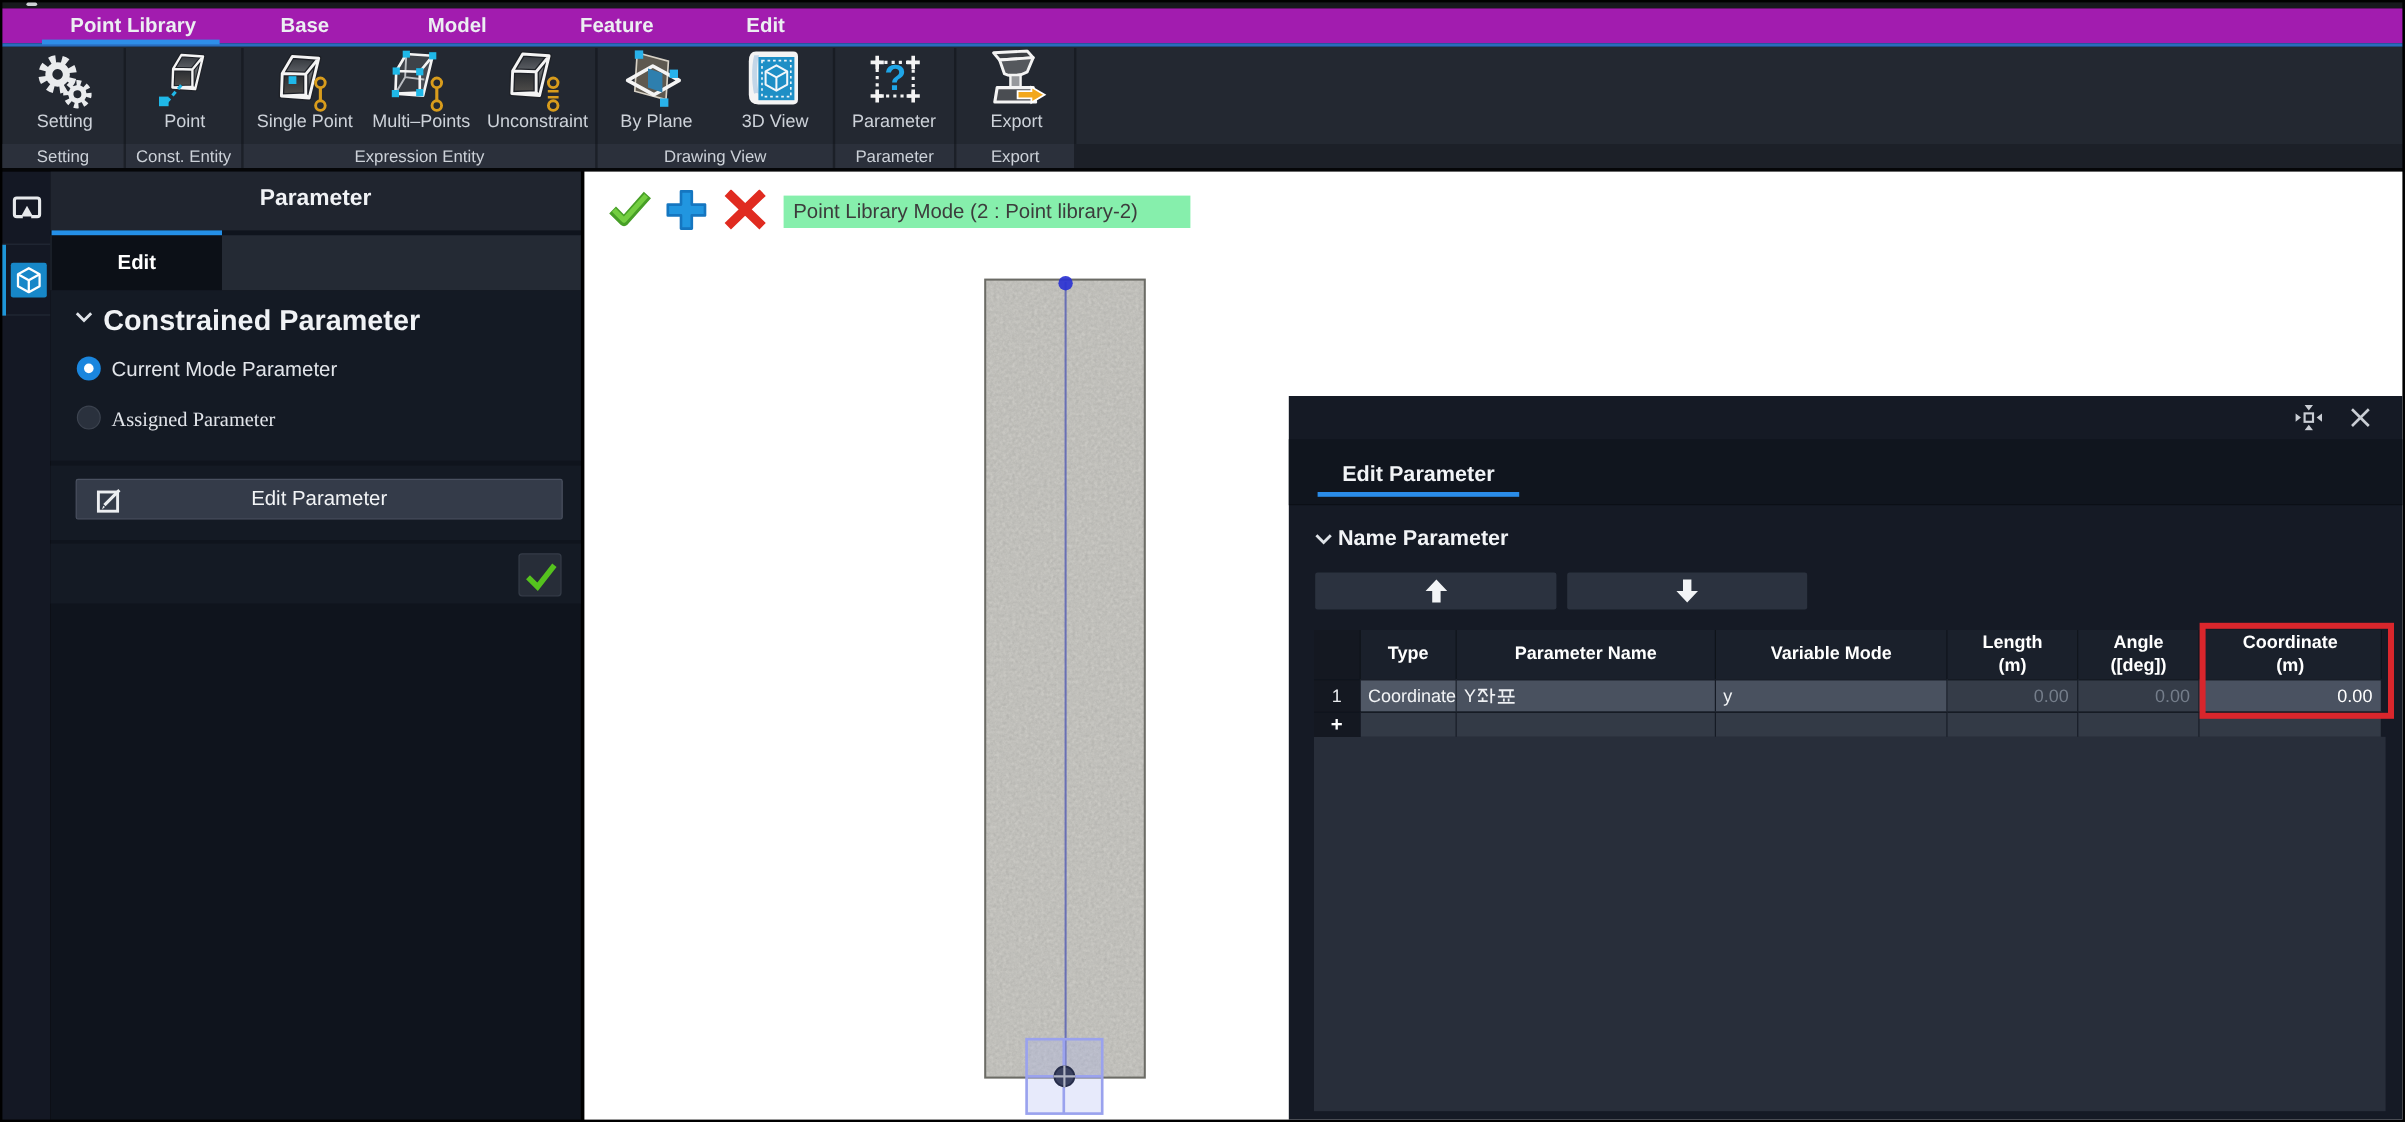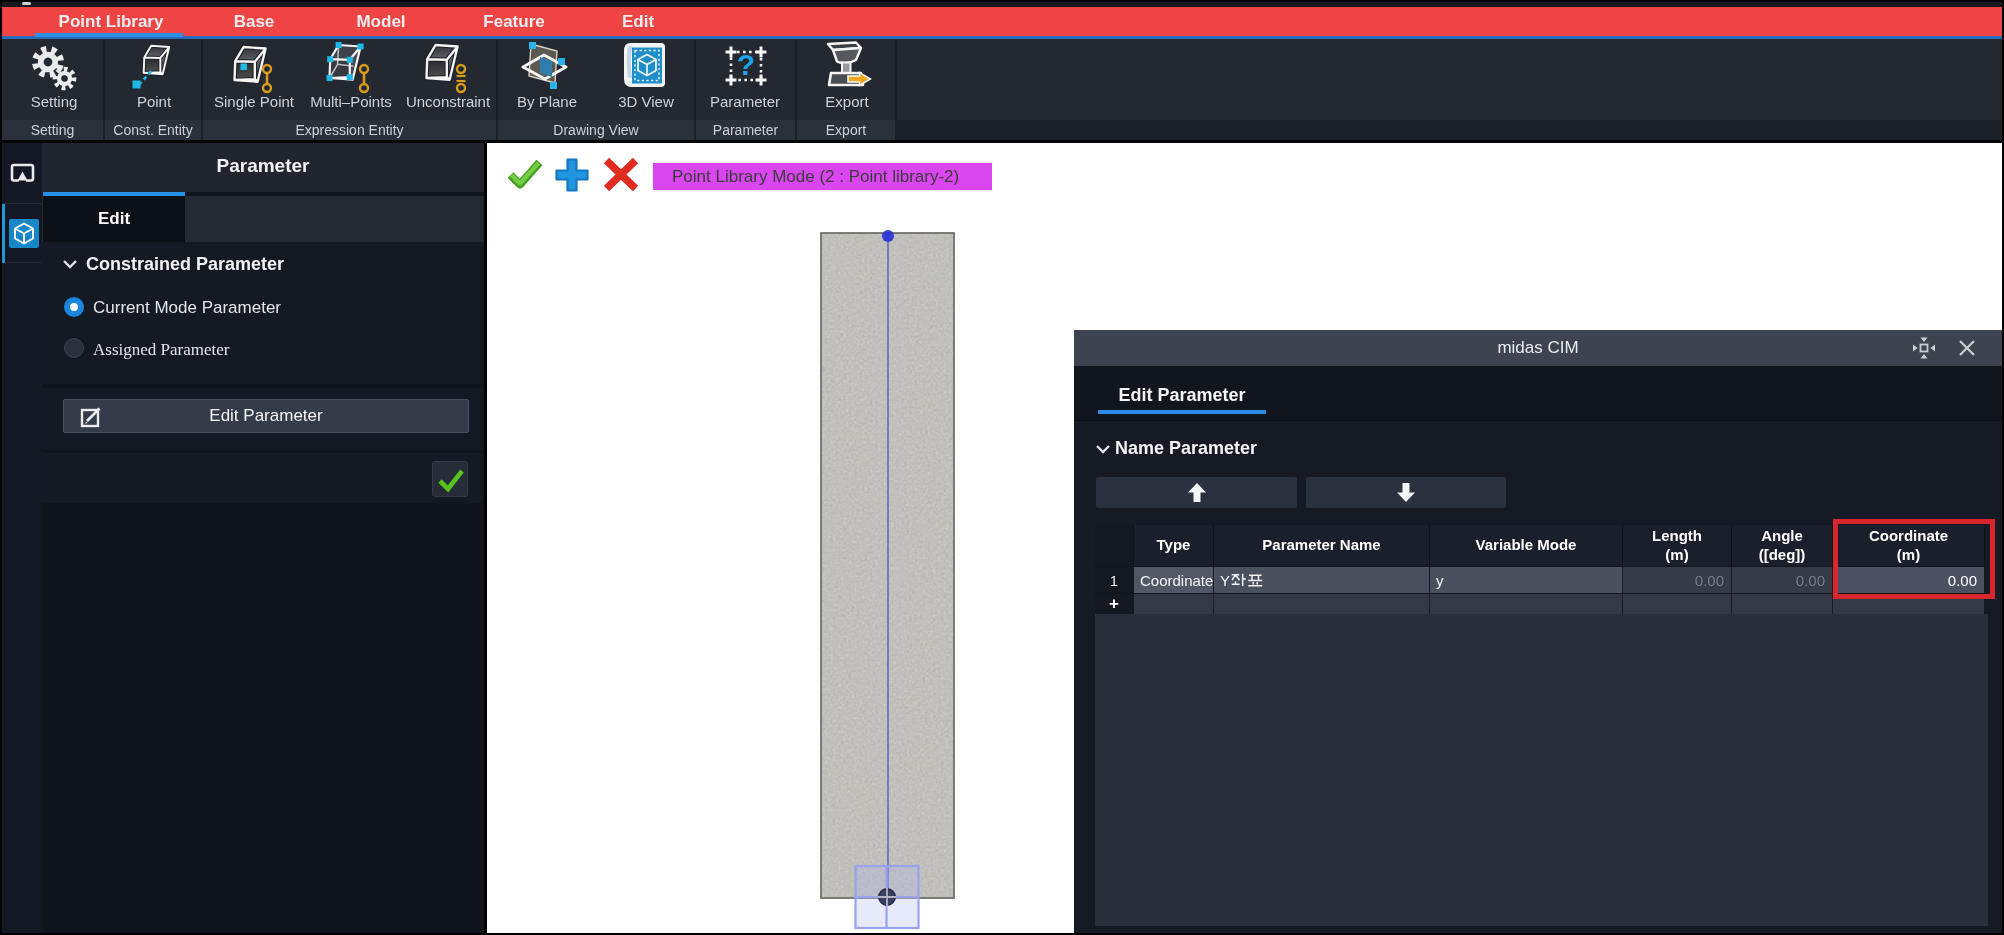--- a/index.html
+++ b/index.html
@@ -2,21 +2,21 @@
 <html><head>
 <meta charset="utf-8">
 <style>
   html,body{margin:0;padding:0;background:#000;}
   *{box-sizing:border-box;}
   #root{position:relative;width:2004px;height:935px;background:#000;overflow:hidden;
         font-family:"Liberation Sans",sans-serif;}
   .abs{position:absolute;}
   
   #topstrip{left:2px;top:2px;width:2000px;height:5px;background:#17191d;}
-  #menubar{left:2px;top:7px;width:2000px;height:29px;background:#ef4444;}
+  #menubar{left:2px;top:7px;width:2000px;height:29px;background:#a21caf;}
   .mtab{position:absolute;top:5px;font-size:17px;font-weight:bold;color:#eceef2;white-space:nowrap;transform:translateX(-50%);}
   #blueline{left:2px;top:36px;width:2000px;height:3px;background:#2a6cbc;}
   #blueline2{left:35px;top:33px;width:148px;height:4px;background:#2e8ee8;}
   #ribbon{left:2px;top:39px;width:2000px;height:81px;background:#232831;}
   .vsep{position:absolute;top:1px;width:2px;height:80px;background:#181c23;}
   .ilabel{position:absolute;top:54px;font-size:15px;color:#cdd2d9;white-space:nowrap;transform:translateX(-50%);}
   #gstrip{left:2px;top:120px;width:2000px;height:20px;background:#1c2028;}
   .gbox{position:absolute;top:0;height:20px;background:#2b303b;color:#ccd1d8;font-size:14px;
         display:flex;align-items:center;justify-content:center;}
   #blackline{left:2px;top:140px;width:2000px;height:3px;background:#050608;}
@@ -35,22 +35,22 @@
   #tabunderline{left:1px;top:49px;width:142px;height:4px;background:#2490e8;}
   #sec1{left:0;top:99px;width:442px;height:142px;background:#141a24;}
   #sec2{left:0;top:245px;width:442px;height:62px;background:#141a24;}
   #sec3{left:0;top:310px;width:442px;height:50px;background:#141a24;}
   .radiolbl{position:absolute;font-size:17px;color:#e2e5ea;white-space:nowrap;}
   #editbtn{left:21px;top:11px;width:406px;height:34px;background:#343b49;border:1px solid #4a5160;border-radius:2px;
            display:flex;align-items:center;justify-content:center;color:#f2f4f6;font-size:17px;}
   #checkbtn{left:390px;top:8px;width:36px;height:36px;background:#272d38;border:1px solid #343b47;border-radius:3px;}
   
   #canvas{left:487px;top:143px;width:1515px;height:790px;background:#ffffff;}
-  #modebar{left:166px;top:20px;width:339px;height:27px;background:#d946ef;color:#3c3c3c;font-size:17px;
-           display:flex;align-items:center;padding-left:19px;white-space:nowrap;}
+  #modebar{left:166px;top:20px;width:339px;height:27px;background:#86efac;color:#3c3c3c;font-size:17px;
+           display:flex;align-items:center;padding-left:8px;white-space:nowrap;}
   
   #dialog{left:1074px;top:330px;width:928px;height:603px;background:#151a25;}
   #dlgtitle{left:0;top:0;width:928px;height:36px;background:#3d434f;color:#e8eaee;font-size:17px;
             display:flex;align-items:center;justify-content:center;}
   #dlgtab{left:24px;top:55px;width:168px;text-align:center;font-size:18px;font-weight:bold;color:#f2f4f7;}
   #dlgtabline{left:24px;top:80px;width:168px;height:4px;background:#2a8ce8;}
   #dlgsep{left:0;top:90px;width:928px;height:1px;background:#0b0f16;}
   #baseparam{left:41px;top:108px;font-size:18px;font-weight:bold;color:#f2f4f7;}
   .updownbtn{position:absolute;top:147px;height:31px;background:#2b323f;border-radius:2px;}
   
@@ -245,21 +245,21 @@
     <div class="abs" id="panelhead"></div>
     <div class="abs" id="paneltitle">Parameter</div>
     <div class="abs" id="tabrow">
         <div class="abs" id="edittab">Edit</div>
       </div>
     <div class="abs" id="tabunderline"></div>
     <div class="abs" id="sec1">
       <svg class="abs" style="left:20px;top:16px;" width="16" height="12">
           <path d="M2,3 L8,9 L14,3" fill="none" stroke="#dfe3e8" stroke-width="2.4"></path>
         </svg>
-      <div class="abs" style="left:44px;top:12px;font-size:18px;font-weight:bold;color:#f0f2f5;">Constrained Parameter</div>
+      <div class="abs" style="left:44px;top:12px;font-size:24px;font-weight:bold;color:#f0f2f5;">Constrained Parameter</div>
       <div class="abs" style="left:22px;top:55px;width:20px;height:20px;border-radius:50%;background:#1a86de;"></div>
       <div class="abs" style="left:28px;top:61px;width:8px;height:8px;border-radius:50%;background:#fff;"></div>
       <div class="radiolbl" style="left:51px;top:56px;">Current Mode Parameter</div>
       <div class="abs" style="left:22px;top:96px;width:20px;height:20px;border-radius:50%;background:#2a313d;border:1px solid #3c434f;"></div>
       <div class="radiolbl" style="left:51px;top:98px;font-family:Liberation Serif, serif;">Assigned Parameter</div>
     </div>
     <div class="abs" id="sec2">
         <div class="abs" id="editbtn">
       <svg class="abs" style="left:16px;top:6px;" width="24" height="24">
         <rect x="2" y="4" width="16" height="16" fill="none" stroke="#eceef1" stroke-width="2.4"></rect>
@@ -304,21 +304,20 @@
         <rect x="40.5" y="638" width="63" height="62" fill="#aab3f0" fill-opacity="0.28" stroke="#9aa2ee" stroke-width="2.2"></rect>
         <path d="M71.5,638 V700 M40.5,669 H103.5" fill="none" stroke="#9aa2ee" stroke-width="2.2"></path>
         <circle cx="72" cy="669" r="8.2" fill="#3a4160" stroke="#262d4a" stroke-width="1.6"></circle>
         <path d="M72,660 V678 M63,669 H81" stroke="#b0b4c4" stroke-width="1.8"></path>
       </g>
     </svg>
   </div>
 
   <div class="abs" id="dialog">
     <div class="abs" style="left:0;top:36px;width:928px;height:54px;background:#10151e;"></div>
-    <div class="abs" id="dlgtitle">midas CIM</div>
     <svg class="abs" style="left:838px;top:7px;" width="24" height="22">
       <rect x="8.5" y="7.5" width="7" height="7" fill="none" stroke="#c9cdd4" stroke-width="1.8"></rect>
       <path d="M8.5,0.5 H15.5 L12,5Z M8.5,21.5 H15.5 L12,17Z M1,7.5 V14.5 L5.5,11Z M23,7.5 V14.5 L18.5,11Z" fill="#c9cdd4"></path>
     </svg>
     <svg class="abs" style="left:884px;top:9px;" width="18" height="18">
       <path d="M2,2 L16,16 M16,2 L2,16" stroke="#c9cdd4" stroke-width="2.2"></path>
     </svg>
     <div class="abs" id="dlgtab">Edit Parameter</div>
     <div class="abs" id="dlgtabline"></div>
     <div class="abs" id="dlgsep"></div>

